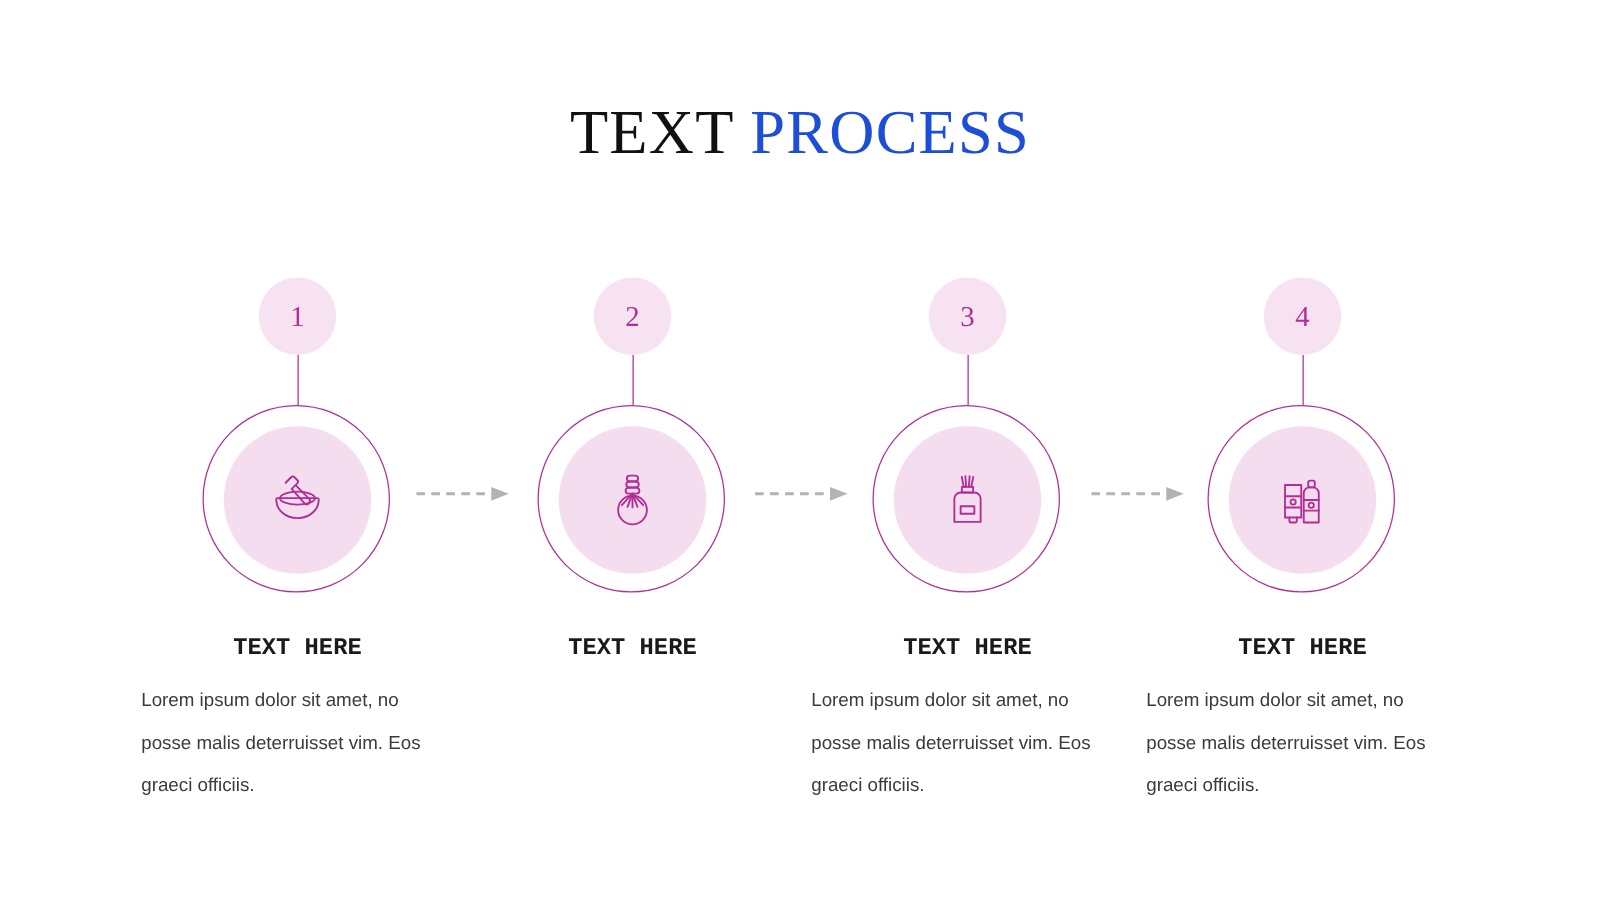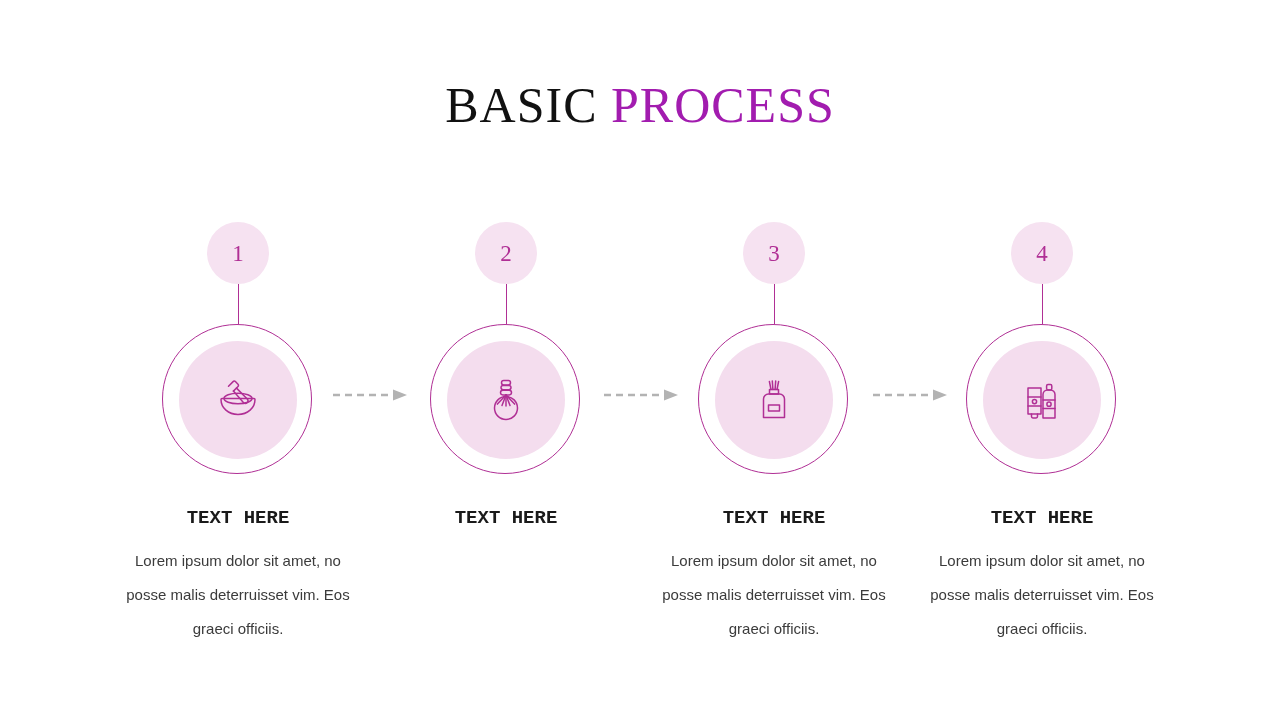--- a/index.html
+++ b/index.html
@@ -28,21 +28,21 @@
     left: 0;
     width: 1280px;
     text-align: center;
     font-family: "Liberation Serif", serif;
     font-size: 50px;
     letter-spacing: 1px;
     line-height: 1.1;
     white-space: nowrap;
   }
   .title .t1 { color: #111111; }
-  .title .t2 { color: #a21caf; margin-top: 12px; }
+  .title .t2 { color: #1d4ed8; margin-top: 12px; }
 
   
   .steps {
     position: absolute;
     top: 222px;
     left: 104px;
     width: 1072px;
     display: flex;
     flex-direction: row;
     align-items: flex-start;
@@ -117,21 +117,20 @@
     font-family: Liberation Mono, monospace;
     font-weight: bold;
     font-size: 19px;
     color: #1a1a1a;
     letter-spacing: 0px;
     white-space: nowrap;
   }
   .step-body {
     margin-top: 15px;
     width: 250px;
-    text-align: center;
     font-family: "Liberation Sans", sans-serif;
     font-size: 15px;
     line-height: 2.25;
     color: #3b3b3b;
   }
 
   
   .arrow {
     position: absolute;
     top: 389px;
@@ -142,21 +141,21 @@
   .arrow-1 { left: 333px; }
   .arrow-2 { left: 604px; }
   .arrow-3 { left: 873px; }
 </style>
 </head>
 <body>
 
 <div class="slide">
 
   <div class="title">
-    <span class="t1">BASIC</span><span class="t1"> </span><span class="t2">PROCESS</span>
+    <span class="t1">TEXT</span><span class="t1"> </span><span class="t2">PROCESS</span>
   </div>
 
   <div class="steps">
 
     <div class="step">
       <div class="badge">
         <span>1</span>
       </div>
       <div class="stem"></div>
       <div class="circle-wrap">

